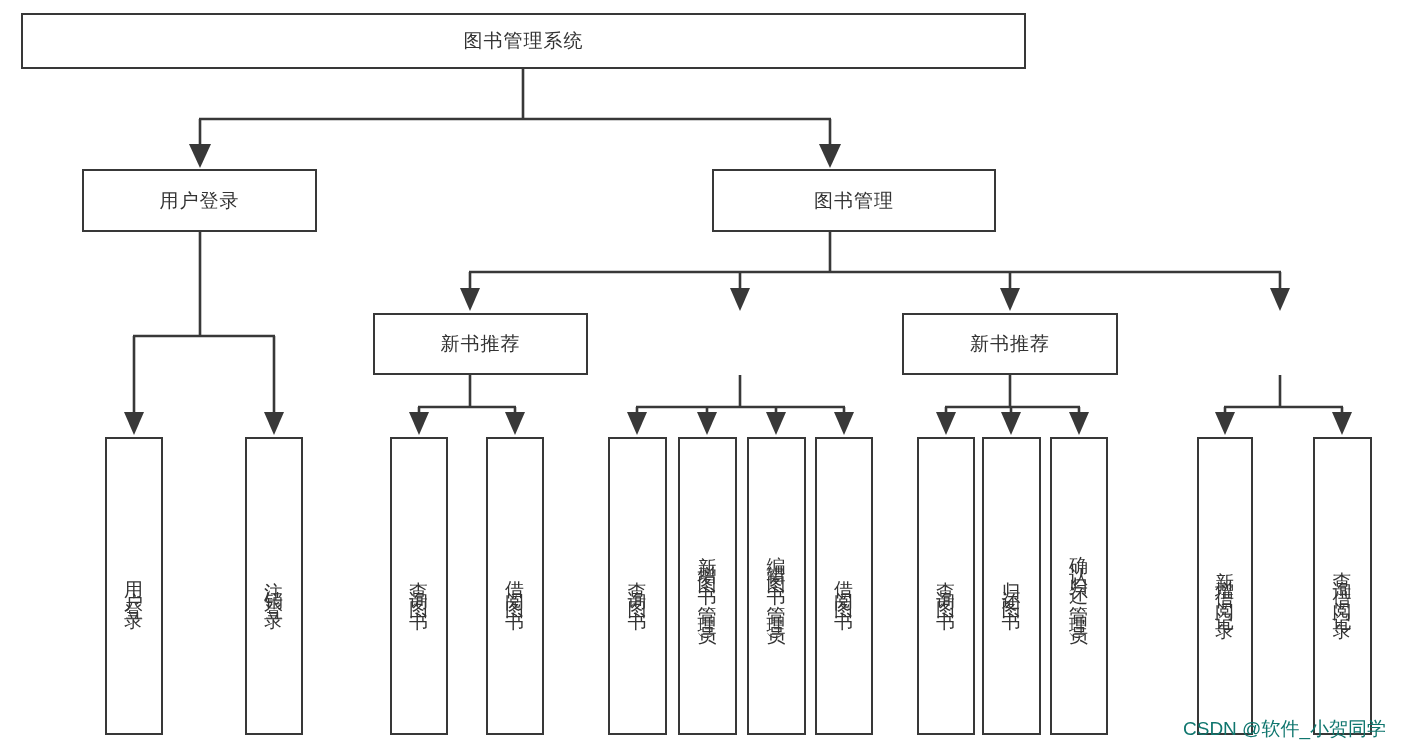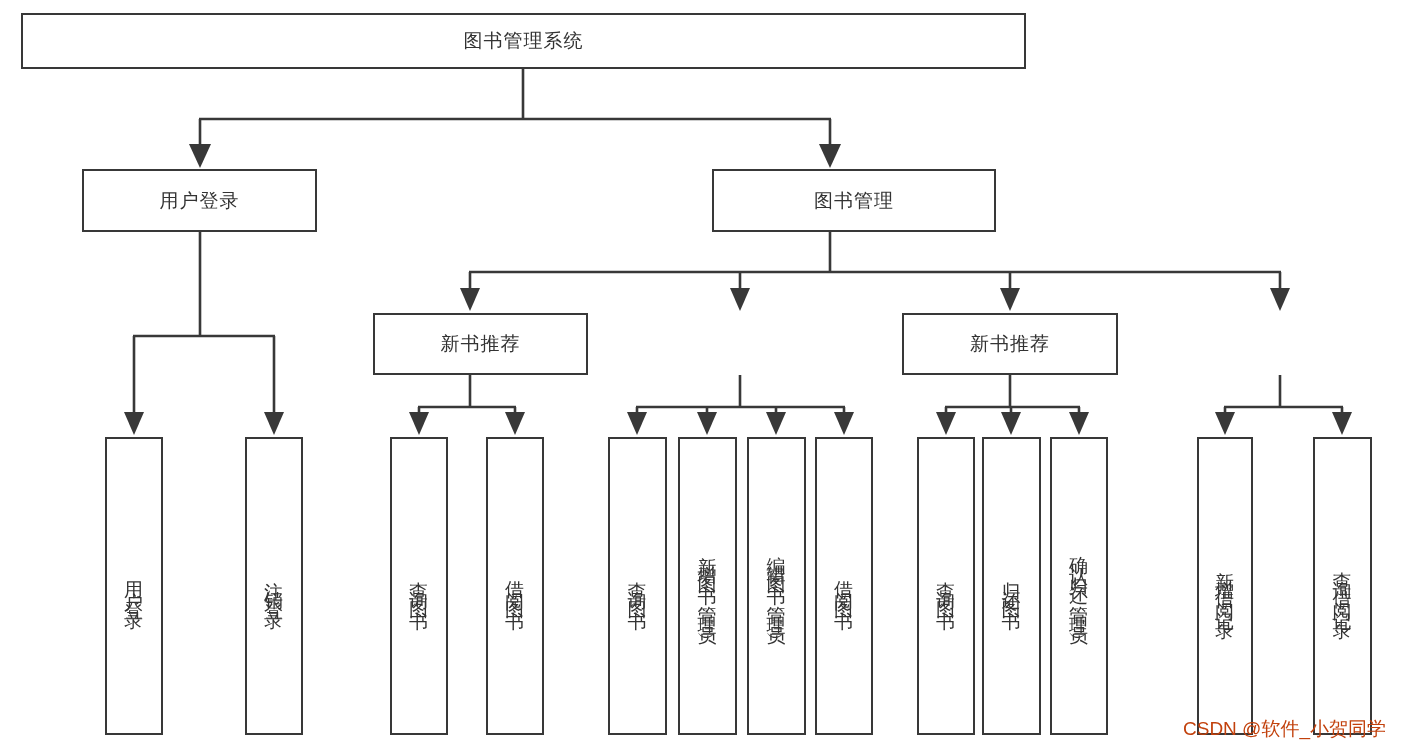--- a/index.html
+++ b/index.html
@@ -59,21 +59,21 @@
     letter-spacing: 10px;
     line-height: 1;
     white-space: nowrap;
   }
   .watermark {
     position: absolute;
     left: 1183px;
     top: 716px;
     z-index: 5;
     font-size: 19px;
-    color: #c2410c;
+    color: #0f766e;
     white-space: nowrap;
   }
 </style>
 </head>
 <body>
 
 <div id="stage">
 
   <svg id="connectors" viewBox="0 0 1405 747" xmlns="http://www.w3.org/2000/svg">
 

